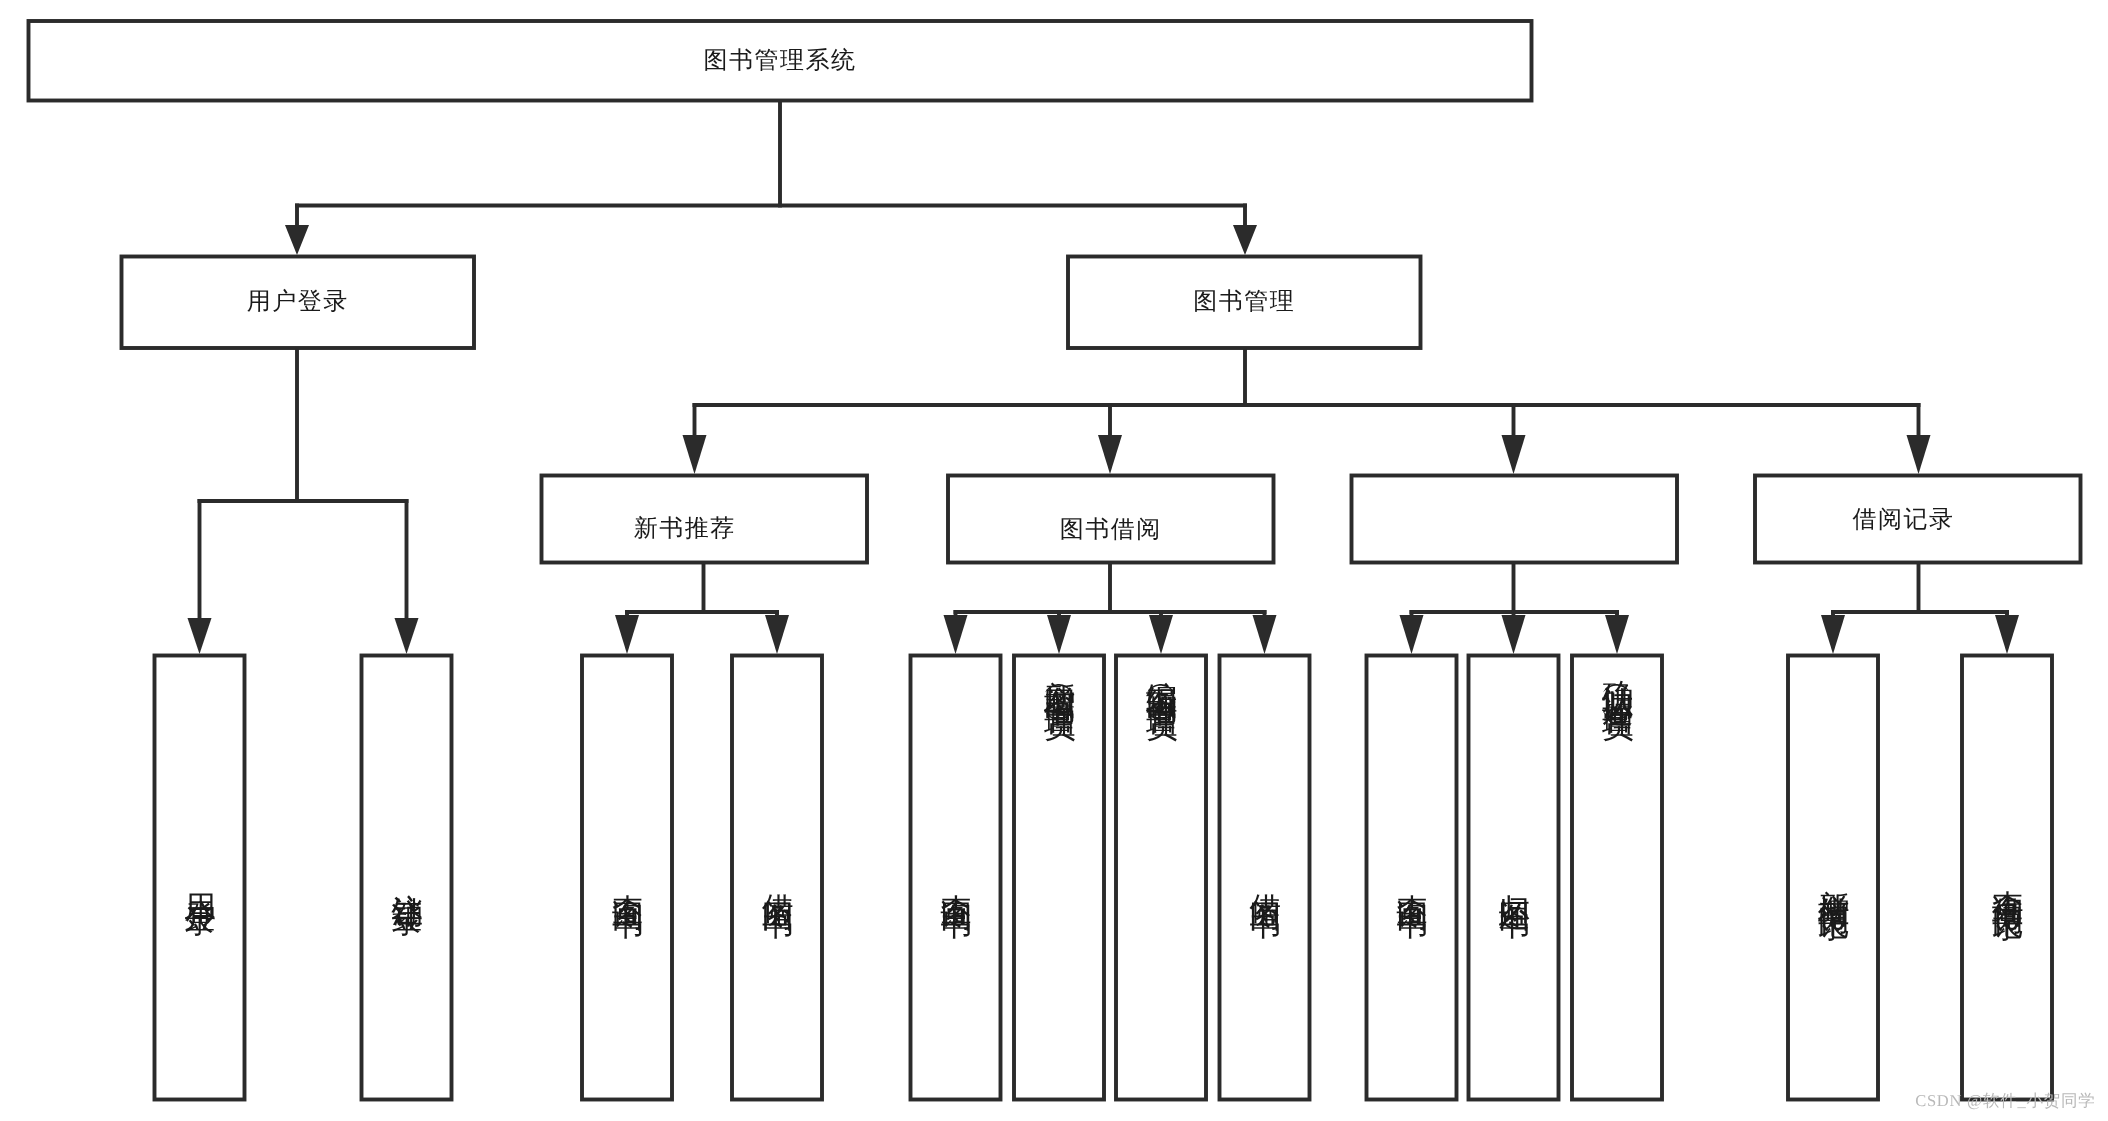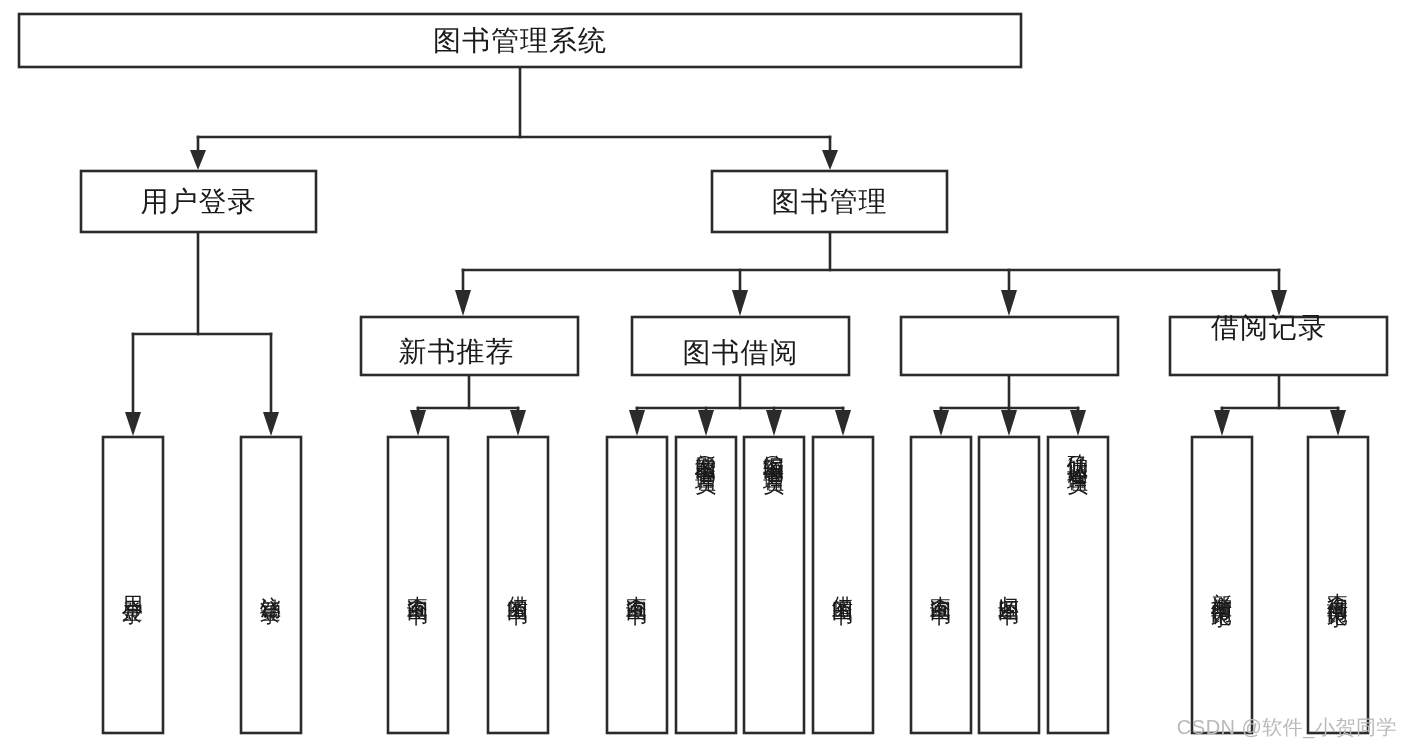--- a/index.html
+++ b/index.html
@@ -59,30 +59,30 @@
     white-space: nowrap;
     text-align: center;
   }
   .hlabel-wrap {
     position: absolute;
     display: flex;
     align-items: center;
     justify-content: center;
     pointer-events: none;
     font-family: "Liberation Sans", "DejaVu Sans", sans-serif;
-    font-size: 28px;
+    font-size: 16px;
     color: #1a1a1a;
     letter-spacing: 1px;
   }
   #watermark {
     position: absolute;
     right: 8px;
     bottom: 6px;
-    font-family: Liberation Sans, sans-serif;
-    font-size: 20px;
+    font-family: Liberation Serif, serif;
+    font-size: 11px;
     color: #b9b9b9;
     letter-spacing: 0.5px;
     white-space: nowrap;
   }
 </style>
 </head>
 <body>
 
 <div id="diagram-root">
 
@@ -191,21 +191,21 @@
   <div class="hlabel-wrap" style="left:712px; top:171px; width:235px; height:61px;justify-content:center;">
     <span>图书管理</span>
   </div>
 
   <div class="hlabel-wrap" style="left:348px; top:317px; width:217px; height:70px;">
     <span>新书推荐</span>
   </div>
   <div class="hlabel-wrap" style="left:632px; top:317px; width:217px; height:72px;">
     <span>图书借阅</span>
   </div>
-  <div class="hlabel-wrap" style="left:1170px; top:299px; width:198px; height:58px;text-align:right;">
+  <div class="hlabel-wrap" style="left:1170px; top:317px; width:198px; height:58px;text-align:right;">
     <span>借阅记录</span>
   </div>
 
   <div class="vlabel-wrap" style="left:103px; top:437px; width:60px; height:296px;">
     <span class="vlabel-text">用户登录</span>
   </div>
   <div class="vlabel-wrap" style="left:241px; top:437px; width:60px; height:296px;">
     <span class="vlabel-text">注销登录</span>
   </div>
 

